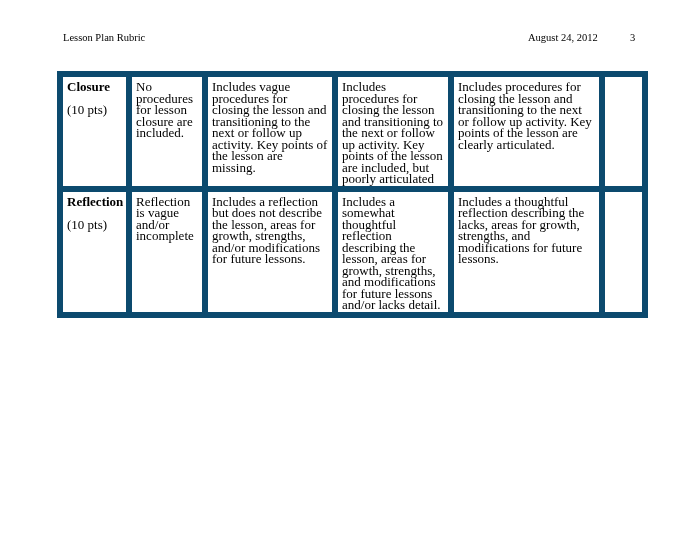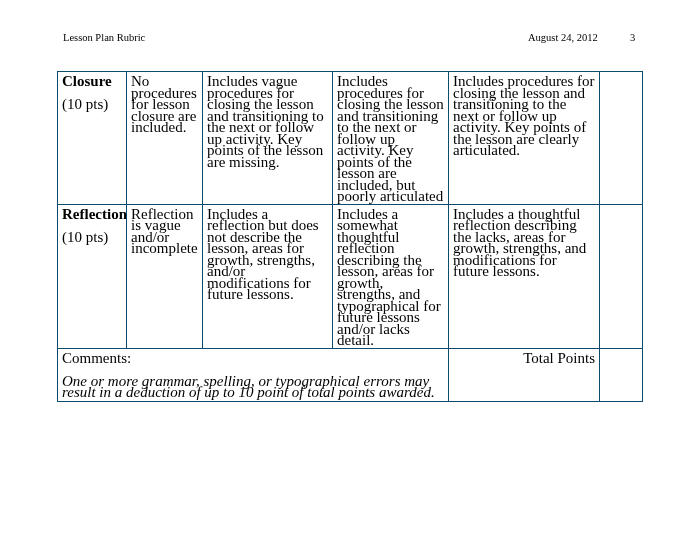--- a/index.html
+++ b/index.html
@@ -11,22 +11,22 @@
   .hdr{position:absolute;top:32px;font-size:10.5px;line-height:12px;white-space:nowrap;text-align:right;}
   .hdr-title{left:63px;}
   .hdr-date{left:509px;margin-left:19px;}
   .hdr-page{left:630px;}
 
   table.rubric{
     position:absolute;left:57px;top:71px;width:585px;
     border-collapse:collapse;table-layout:fixed;
   }
   table.rubric td{
-    border:1px solid #0c4a6e;vertical-align:top;
-    font-size:15px;line-height:11.5px;
+    border:6px solid #0c4a6e;vertical-align:top;
+    font-size:13px;line-height:11.5px;
     padding:4px 4px 1px 4px;
     overflow:hidden;
   }
   tr.r1{height:103px;}
   tr.r2{height:76px;}
   tr.r3{height:53px;}
 
   td.c-crit{padding-left:5px;padding-right:2px;}
   td.c-l1{padding-left:4px;padding-right:1px;margin-top:37px;}
   td.c-l2{padding-left:4px;padding-right:12px;}
@@ -71,31 +71,21 @@
         <td class="c-score"></td>
       </tr>
 
       <tr class="r2">
         <td class="c-crit">
           <div class="crit-name">Reflection</div>
           <div class="crit-pts">(10 pts)</div>
         </td>
         <td class="c-l1">Reflection is vague and/or incomplete</td>
         <td class="c-l2">Includes a reflection but does not describe the lesson, areas for growth, strengths, and/or modifications for future lessons.</td>
-        <td class="c-l3">Includes a somewhat thoughtful reflection describing the lesson, areas for growth, strengths, and typographical for future lessons and/or lacks detail.</td>
+        <td class="c-l3">Includes a somewhat thoughtful reflection describing the lesson, areas for growth, strengths, and modifications for future lessons and/or lacks detail.</td>
         <td class="c-l4">Includes a thoughtful reflection describing the lacks, areas for growth, strengths, and modifications for future lessons.</td>
         <td class="c-score"></td>
       </tr>
 
-      <tr class="r3">
-        <td class="c-comments" colspan="4">
-          <div>Comments:</div>
-          <div class="grading-note">One or more grammar, spelling, or typographical errors may result in a deduction of up to 10 point of total points awarded.</div>
-        </td>
-        <td class="c-total">
-          <span>Total Points</span>
-        </td>
-        <td class="c-score"></td>
-      </tr>
     </tbody>
   </table>
 
 </div>
 
 </body></html>

